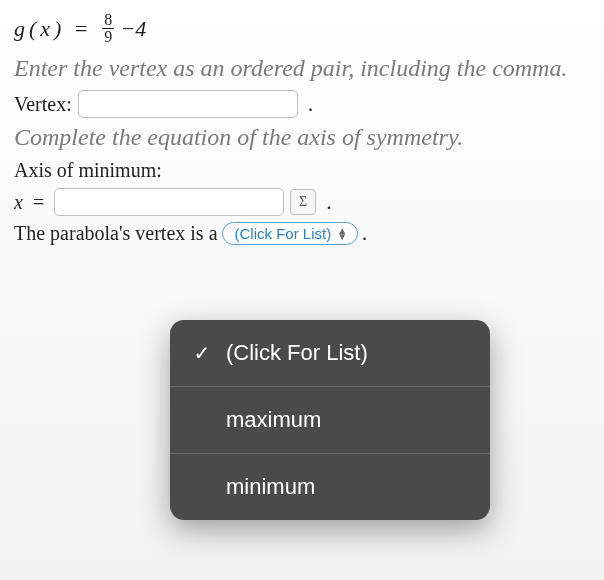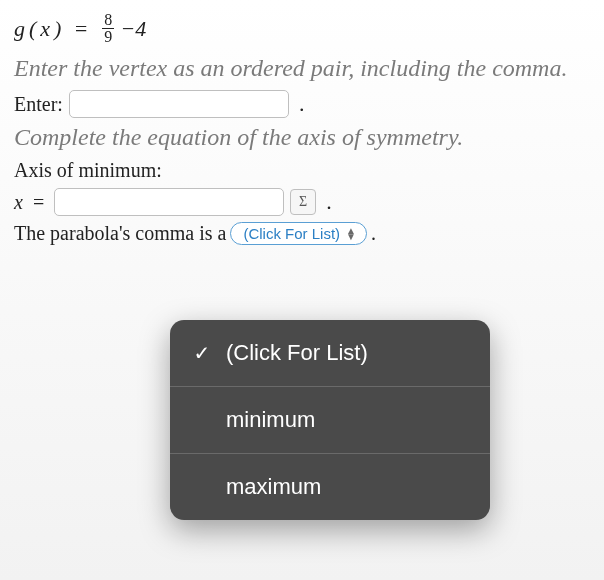--- a/index.html
+++ b/index.html
@@ -132,21 +132,21 @@
   <span class="frac">
     <span class="num">8</span>
     <span class="den">9</span>
   </span>
   <span>−4</span>
 </div>
 
 <div class="instruction">Enter the vertex as an ordered pair, including the comma.</div>
 
 <div class="row">
-  <span class="label">Enter:</span>
+  <span class="label">Vertex:</span>
   <input class="text-input w220" type="text" value="" style="">
   <span class="period">.</span>
 </div>
 
 <div class="instruction">Complete the equation of the axis of symmetry.</div>
 
 <div class="row">
   <span class="label">Axis of minimum:</span>
 </div>
 
@@ -154,37 +154,37 @@
   <span class="math-it">x</span>
   <span style="margin:0 4px">=</span>
   <input class="text-input w230" type="text" value="" style="">
   <span class="sigma-btn">
     <span>Σ</span>
   </span>
   <span class="period">.</span>
 </div>
 
 <div class="sentence-row">
-  <span>The parabola's comma is a</span>
+  <span>The parabola's vertex is a</span>
   <span class="dropdown-trigger">
     <span>(Click For List)</span>
     <span class="sort-icon">
       <span>▲</span>
         <span>▼</span>
     </span>
   </span>
   <span>.</span>
 </div>
 
 <div class="dropdown-menu">
   <div class="dropdown-item">
     <span class="check-col">✓</span>
     <span>(Click For List)</span>
   </div>
   <div class="dropdown-item">
     <span class="check-col"></span>
-    <span>minimum</span>
+    <span>maximum</span>
   </div>
   <div class="dropdown-item">
     <span class="check-col"></span>
-    <span>maximum</span>
+    <span>minimum</span>
   </div>
 </div>
 
 </body></html>

